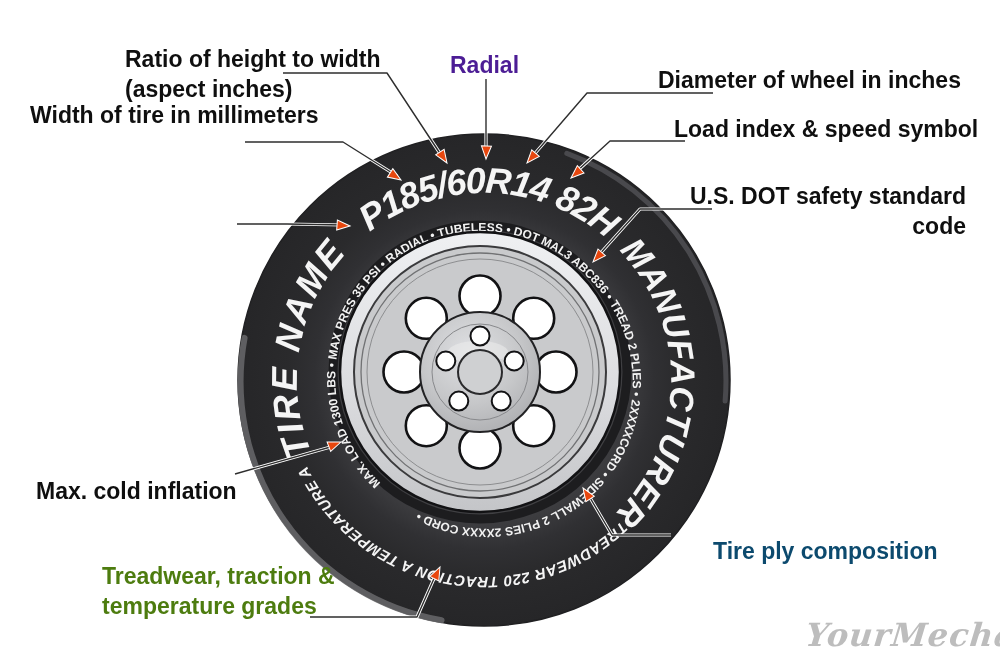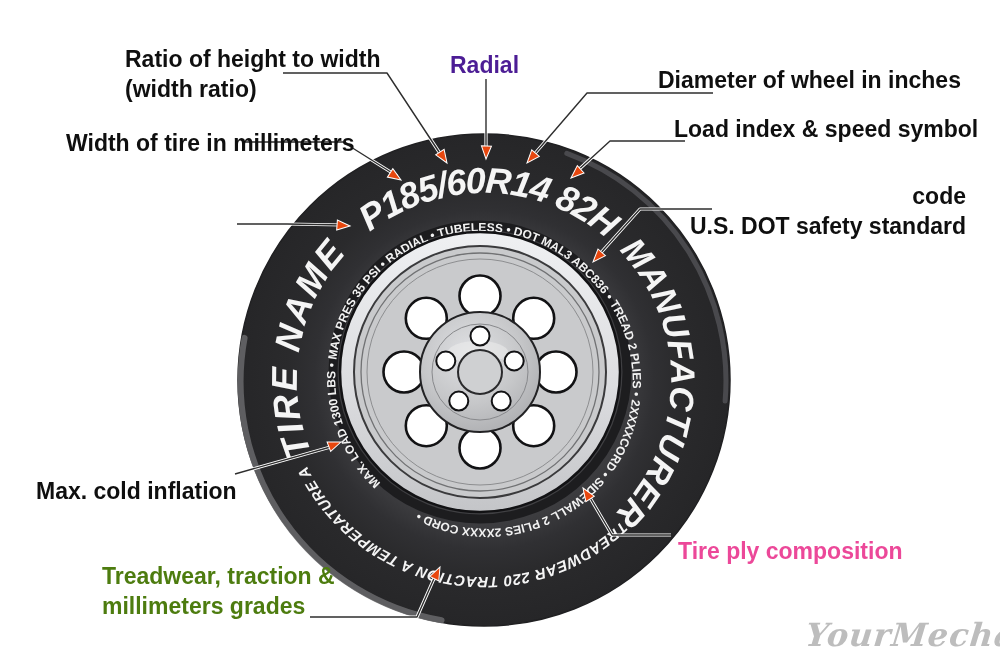--- a/index.html
+++ b/index.html
@@ -186,44 +186,44 @@
       <path class="arrowhead" d="M0 0 L-13 5 L-13 -5 Z" transform="translate(350,226) rotate(4)" fill="#e8470e"></path>
       <path class="arrowhead" d="M0 0 L-13 5 L-13 -5 Z" transform="translate(593,262) rotate(132)" fill="#e8470e"></path>
       <path class="arrowhead" d="M0 0 L-13 5 L-13 -5 Z" transform="translate(341,442) rotate(-21)" fill="#e8470e"></path>
       <path class="arrowhead" d="M0 0 L-13 5 L-13 -5 Z" transform="translate(440,567) rotate(-64)" fill="#e8470e"></path>
       <path class="arrowhead" d="M0 0 L-13 5 L-13 -5 Z" transform="translate(583,488) rotate(-123)" fill="#e8470e"></path>
     </g>
   </svg>
 
   <div class="label" style="left: 125px; top: 44px; color: rgb(15, 15, 15);">
     <div>Ratio of height to width</div>
-    <div>(width ratio)</div>
+    <div>(aspect inches)</div>
   </div>
 
   <div class="label" style="left: 450px; top: 50px; color: #4c1d95;">Radial</div>
 
   <div class="label" style="left: 658px; top: 65px; color: rgb(15, 15, 15); text-align: center;">Diameter of wheel in inches</div>
 
   <div class="label" style="left: 674px; top: 114px; color: rgb(15, 15, 15);">Load index &amp; speed symbol</div>
 
-  <div class="label" style="left: 30px; top: 128px; color: rgb(15, 15, 15); margin-left: 36px;">Width of tire in millimeters</div>
+  <div class="label" style="left: 30px; top: 100px; color: rgb(15, 15, 15);">Width of tire in millimeters</div>
 
 
   <div class="label" style="left: 674px; top: 181px; width: 292px; text-align: right; color: rgb(15, 15, 15);">
+    <div>U.S. DOT safety standard</div>
     <div>code</div>
-    <div>U.S. DOT safety standard</div>
   </div>
 
   <div class="label" style="left: 36px; top: 476px; color: rgb(15, 15, 15);">
     <div>Max. cold inflation</div>
   </div>
 
   <div class="label" style="left: 102px; top: 561px; color: #4d7c0f;">
     <div>Treadwear, traction &amp;</div>
-    <div>millimeters grades</div>
-  </div>
-
-  <div class="label" style="left: 678px; top: 536px; color: #ec4899;">
+    <div>temperature grades</div>
+  </div>
+
+  <div class="label" style="left: 713px; top: 536px; color: #0c4a6e;">
     <div>Tire ply composition</div>
   </div>
 
   <div id="watermark" style="color: rgb(189, 189, 189);">YourMechanic</div>
 </div>
 
 </body></html>

